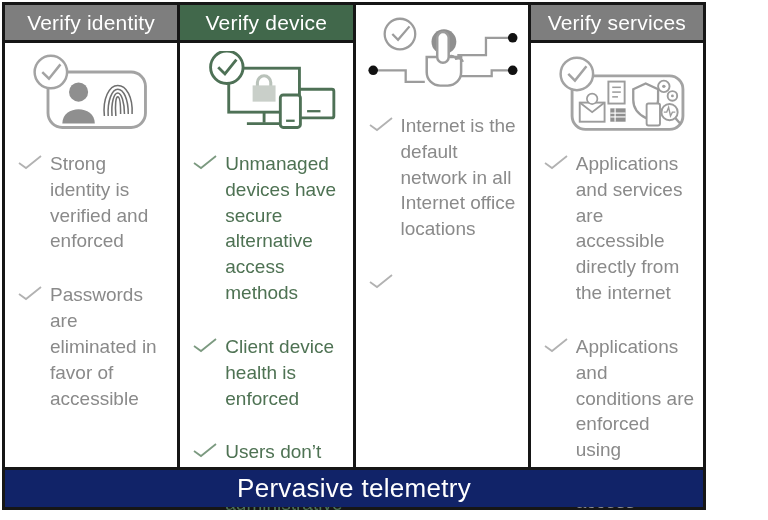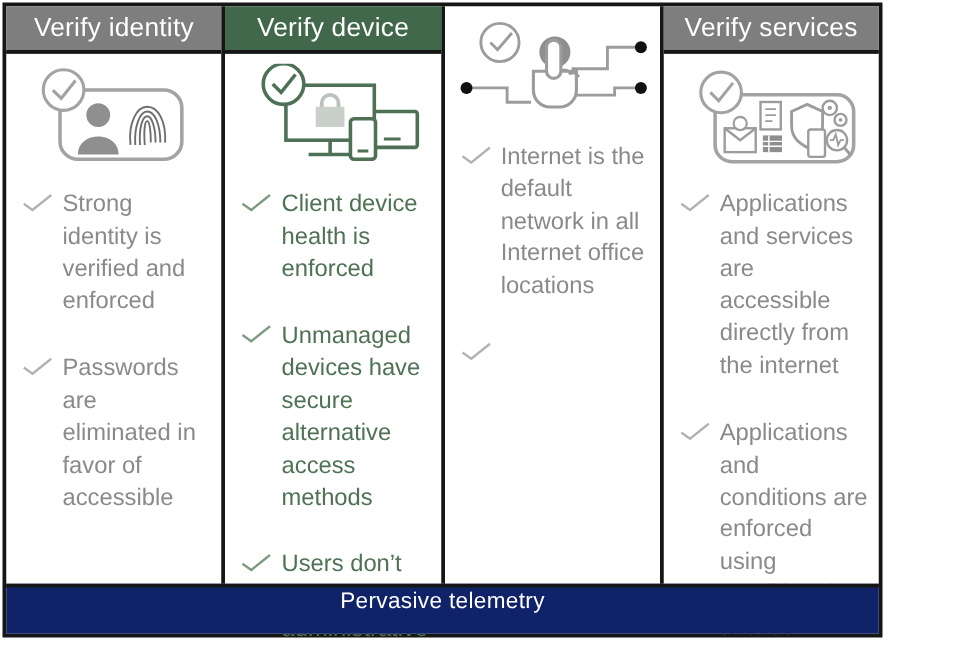--- a/index.html
+++ b/index.html
@@ -38,22 +38,22 @@
   .item{display:flex;margin-bottom:28px;}
   .check{flex:0 0 26px;width:26px;height:16px;margin-top:3px;margin-right:7px;}
   .check polyline{fill:none;stroke:#b2b2b2;stroke-width:1.8;}
   .col.green .check polyline{stroke:#7c9a80;}
   .item-text{font-size:19px;line-height:1.36;color:var(--text-gray);}
   .col.green .item-text{color:var(--text-green);}
   .footer{
     height:40px;flex:0 0 40px;
     background:var(--navy);
     border-top:3px solid var(--line);
-    color:#ffffff;font-size:18px;
-    display:flex;align-items:flex-start;justify-content:center;
+    color:#ffffff;font-size:26px;
+    display:flex;align-items:center;justify-content:center;
     letter-spacing:.3px;
   }
   svg{display:block;}
 </style>
 </head>
 <body>
 
 <div class="frame">
   <div class="columns">
 
@@ -103,27 +103,27 @@
           <line x1="96" y1="73" x2="105" y2="73" stroke="#4e7156" stroke-width="2.4"></line>
           <circle cx="34" cy="17" r="17" fill="#fff" stroke="#4e7156" stroke-width="3"></circle>
           <polyline points="25,17 32,24 44,9" fill="none" stroke="#4e7156" stroke-width="3"></polyline>
         </svg>
       </div>
       <div class="col-body">
         <div class="item">
           <svg class="check" viewBox="0 0 26 16">
               <polyline points="2,9 9,14 24,2"></polyline>
             </svg>
+          <span class="item-text">Unmanaged devices have secure alternative access methods</span>
+        </div>
+        <div class="item">
+          <svg class="check" viewBox="0 0 26 16">
+              <polyline points="2,9 9,14 24,2"></polyline>
+            </svg>
           <span class="item-text">Client device health is enforced</span>
-        </div>
-        <div class="item">
-          <svg class="check" viewBox="0 0 26 16">
-              <polyline points="2,9 9,14 24,2"></polyline>
-            </svg>
-          <span class="item-text">Unmanaged devices have secure alternative access methods</span>
         </div>
         <div class="item">
           <svg class="check" viewBox="0 0 26 16">
               <polyline points="2,9 9,14 24,2"></polyline>
             </svg>
           <span class="item-text">Users don’t have administrative permissions on client devices</span>
         </div>
       </div>
     </div>
 

